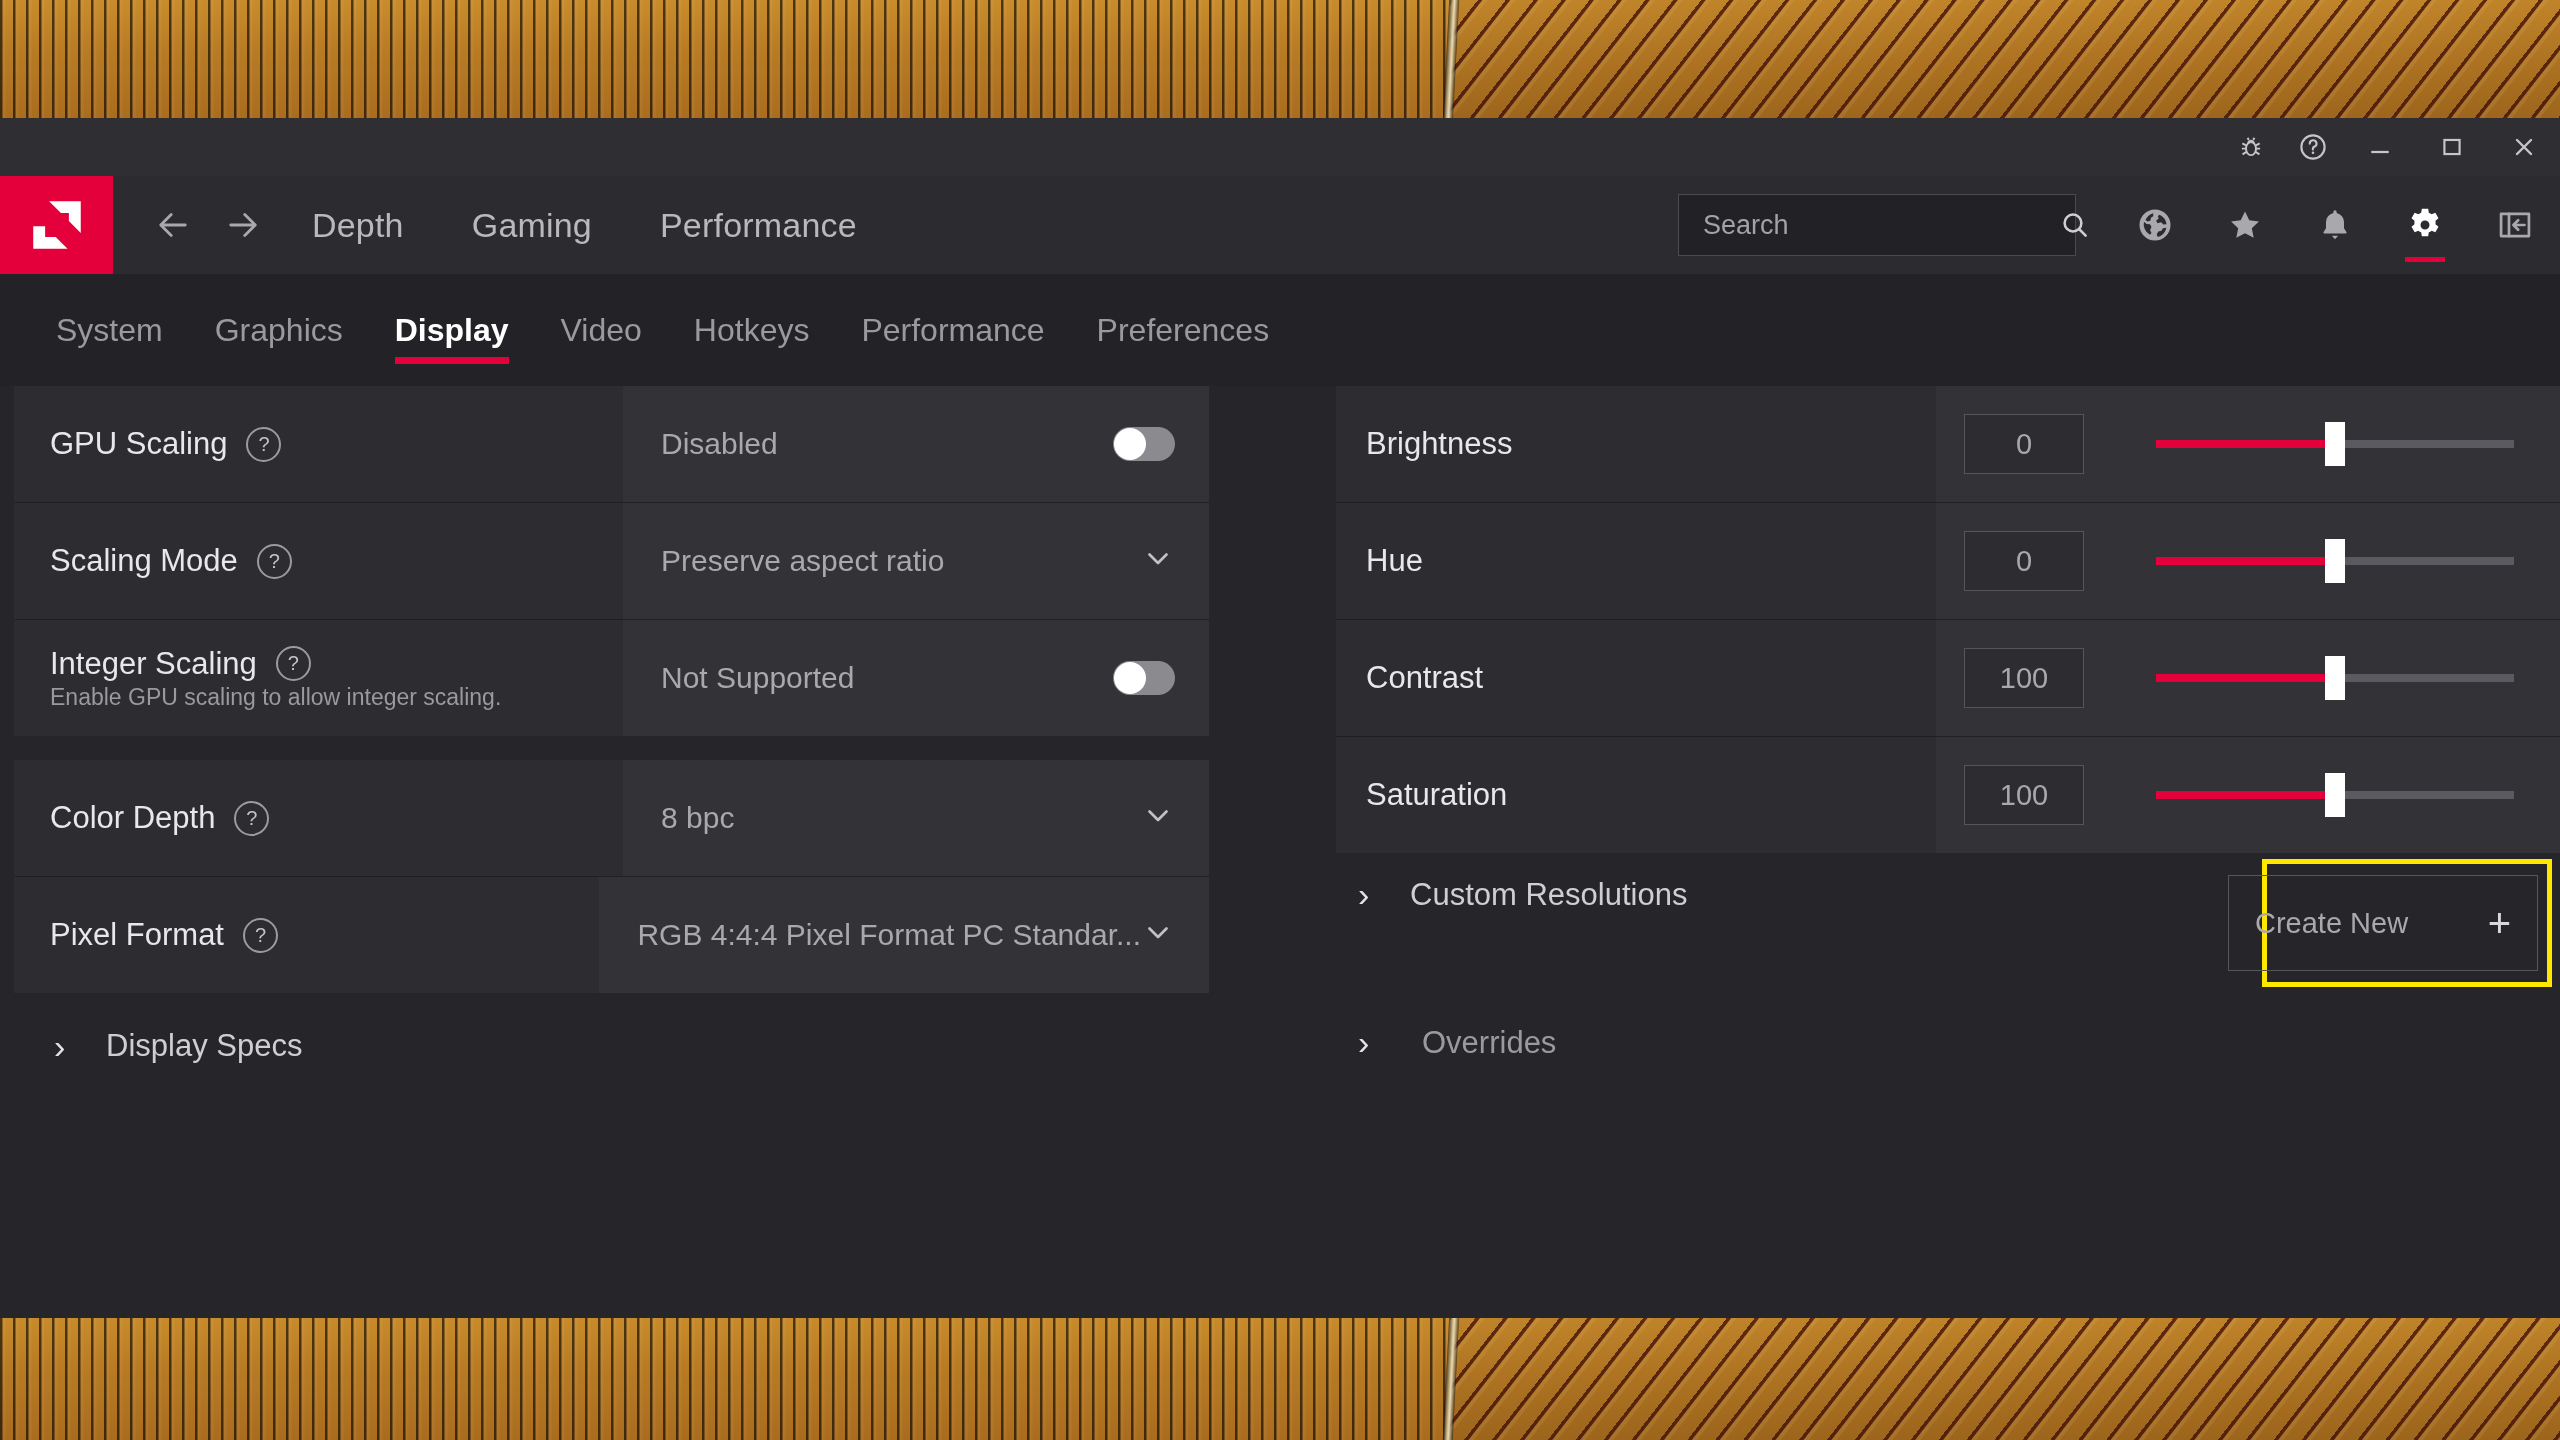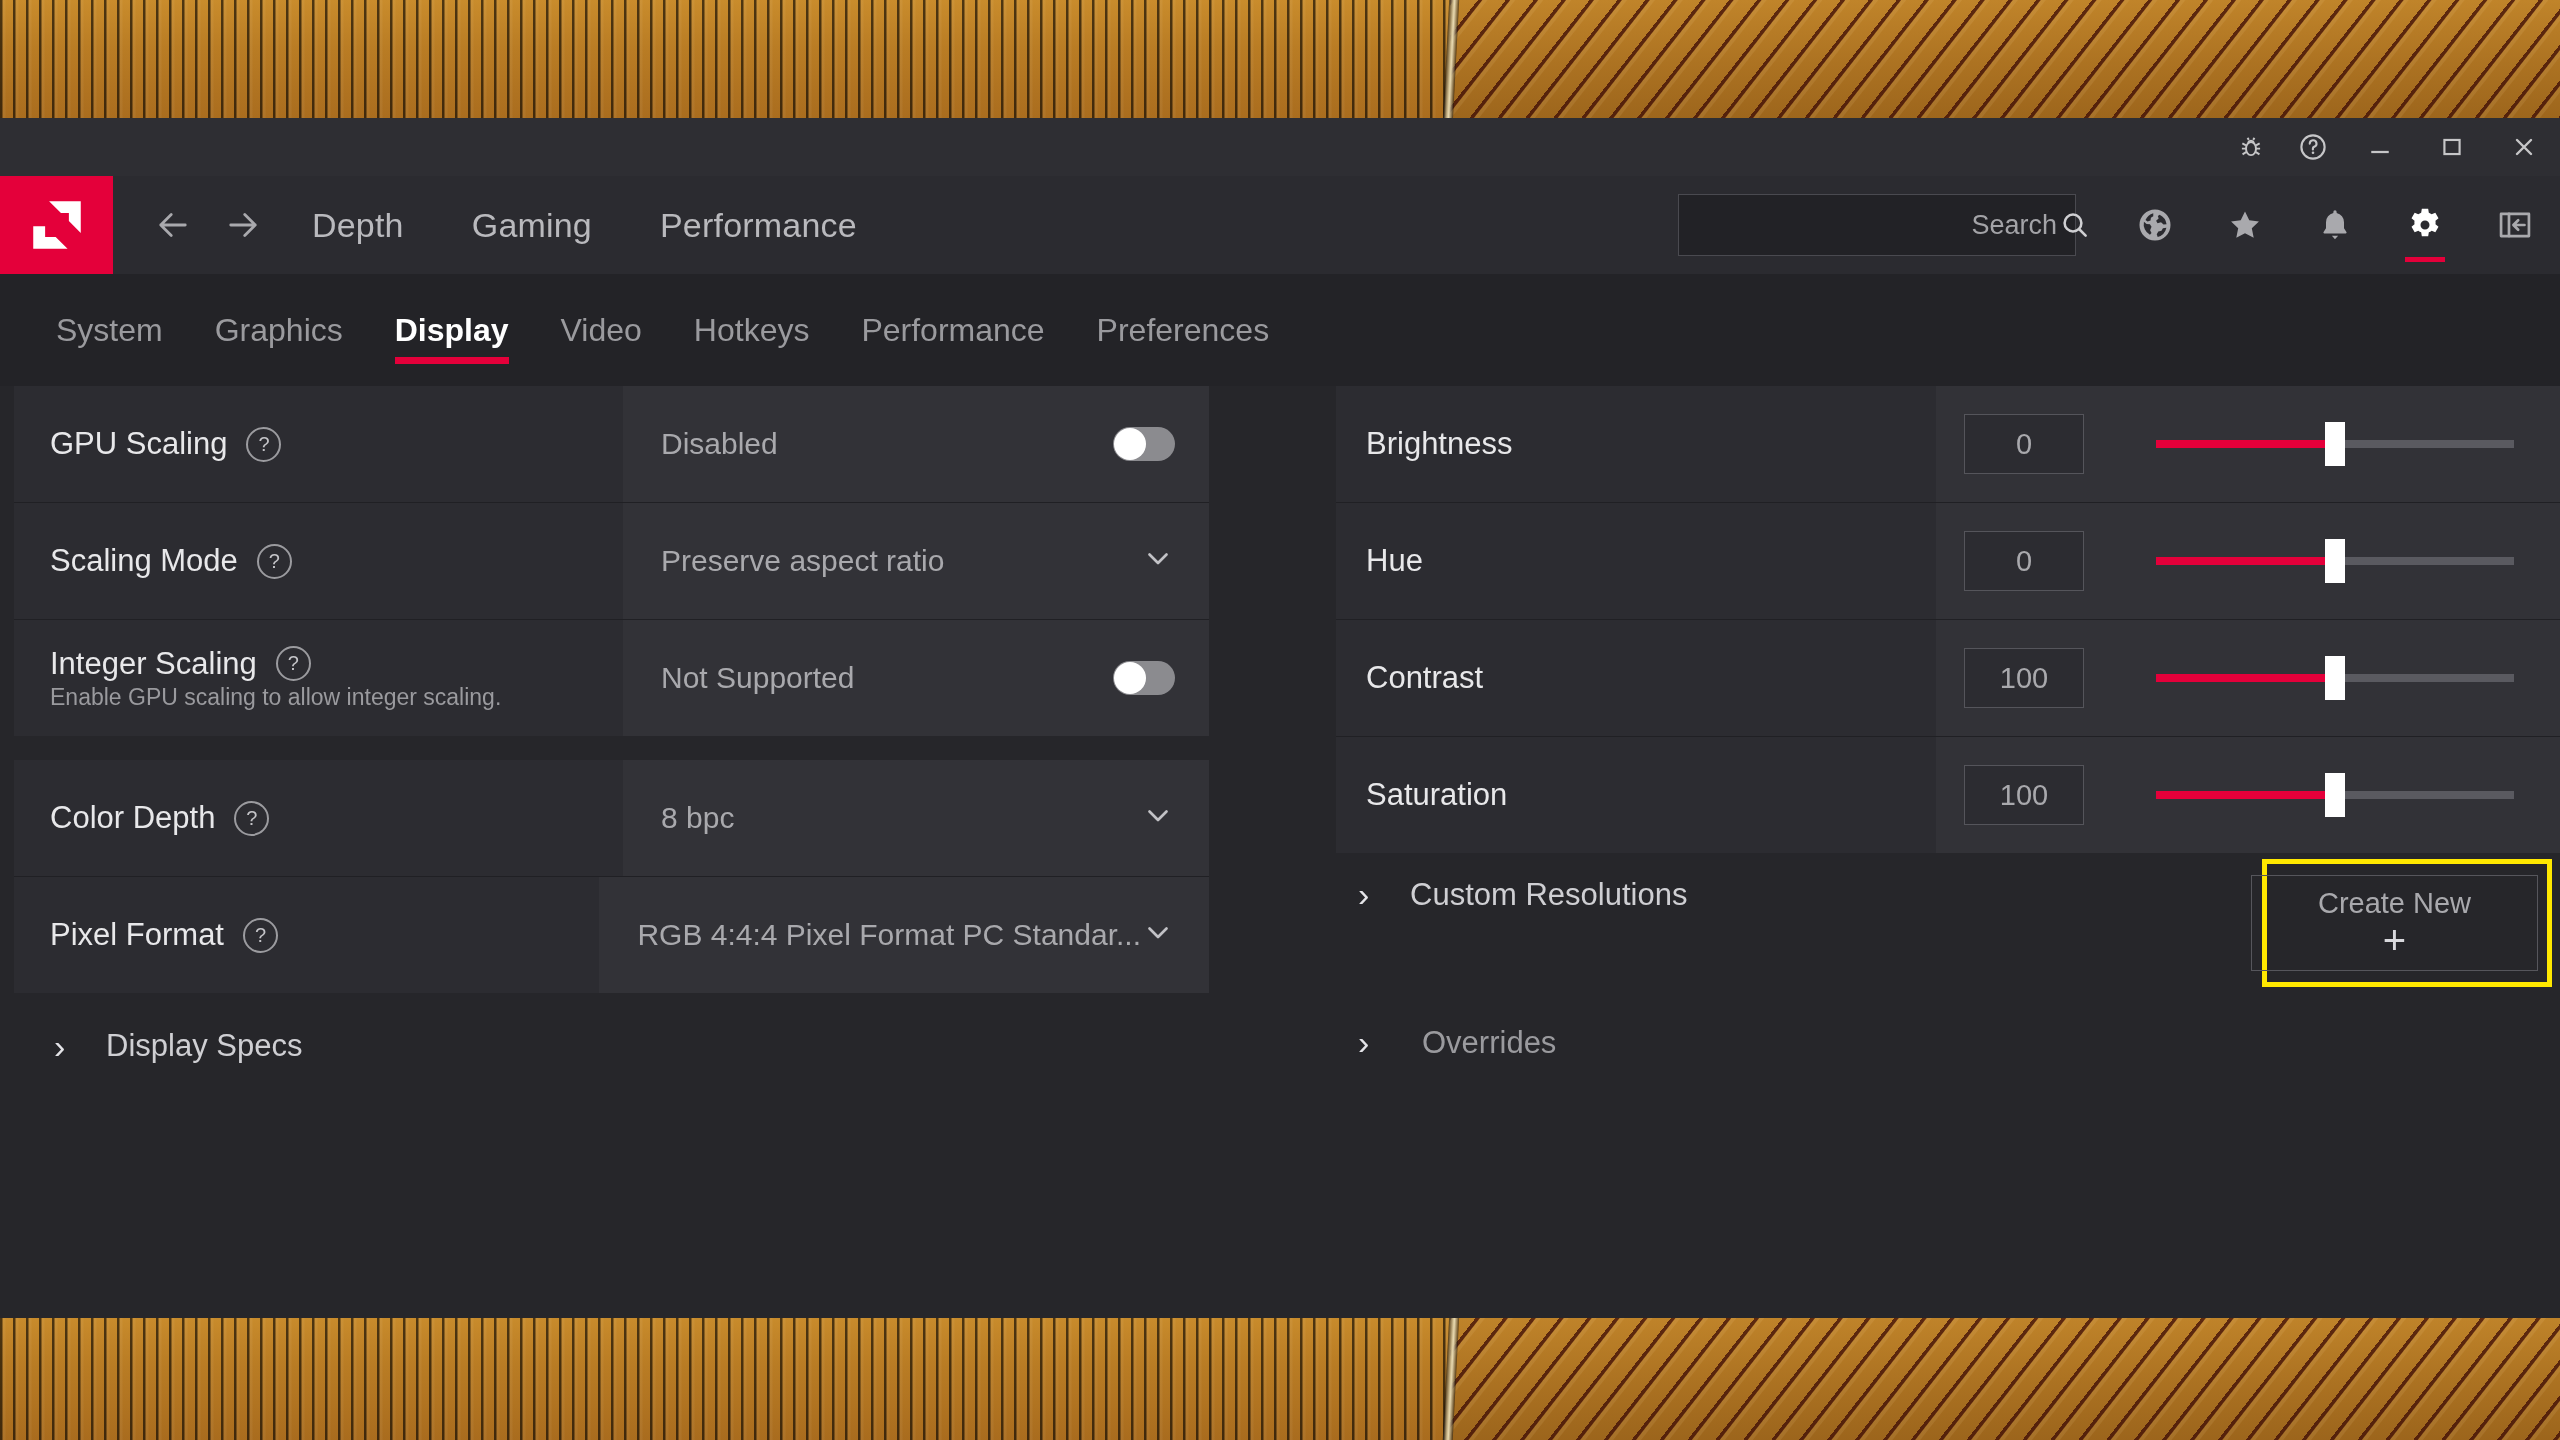--- a/index.html
+++ b/index.html
@@ -74,21 +74,20 @@
   }
   #nav-spacer{flex:1 1 auto;}
   #search-box{
     width:398px;height:62px;background:#222226;border:1px solid #4a4a50;
     display:flex;align-items:center;box-sizing:border-box;margin-right:34px;
   }
   #search-input{
     flex:1;background:transparent;border:none;outline:none;
     color:#b6b6ba;font-size:27px;font-family:"Liberation Sans",sans-serif;
     padding-left:24px;
-    text-align:right;
   }
   #search-input::placeholder{color:#a3a3a7;}
   #search-icon-wrap{width:62px;display:flex;align-items:center;justify-content:center;color:#cfcfd2;}
   .tool-icon{
     width:62px;height:98px;position:relative;
     display:flex;align-items:center;justify-content:center;
     color:#a9a9ad;margin:0 14px;
   }
   .tool-icon.active{color:#ffffff;}
   .tool-icon.active::after{
@@ -184,25 +183,24 @@
     position:absolute;width:20px;height:44px;background:#ffffff;transform:translateX(-50%);
   }
 
   #cr-section{position:relative;height:150px;}
   #cr-expander{position:absolute;left:22px;top:22px;display:flex;align-items:center;}
   #create-new-highlight{
     position:absolute;right:8px;top:6px;width:290px;height:128px;
     border:5px solid #ffe800;box-sizing:border-box;
   }
   #create-new-btn{
-    position:absolute;right:22px;top:22px;width:287px;height:96px;
+    position:absolute;right:22px;top:22px;width:310px;height:96px;
     border:1px solid #56565c;box-sizing:border-box;
-    display:flex;align-items:center;justify-content:center;
+    display:flex;align-items:center;justify-content:space-between;
     padding:0 26px;
-    flex-direction:column;
   }
   #create-new-btn .cn-label{color:#a9a9ad;font-size:29px;}
   #create-new-btn .cn-plus{color:#d9d9dd;font-size:40px;line-height:1;}
 
   #ov-section{position:relative;height:150px;}
   #ov-expander{position:absolute;left:22px;top:20px;display:flex;align-items:center;}
 </style>
 </head>
 <body>
 

